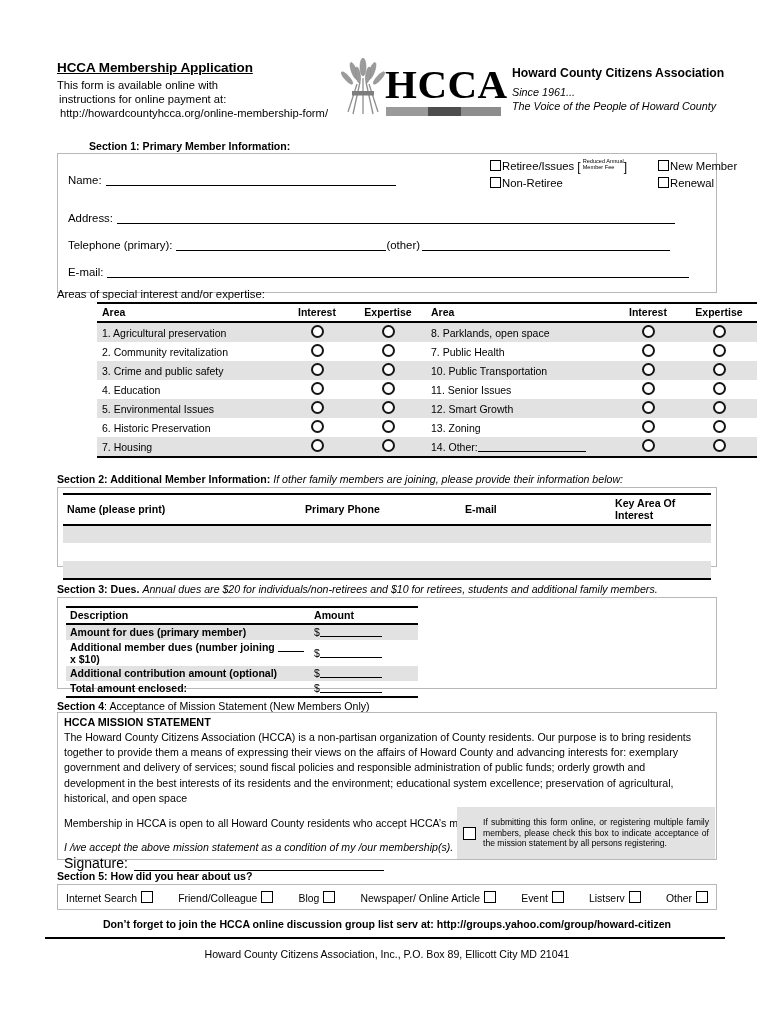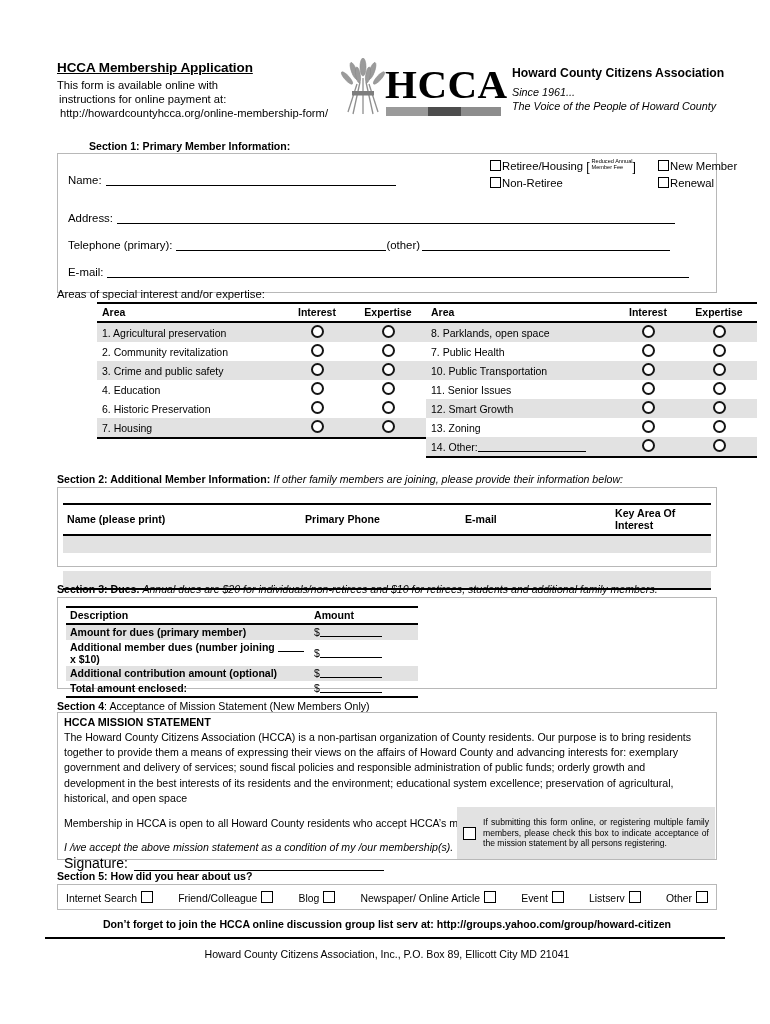--- a/index.html
+++ b/index.html
@@ -100,21 +100,21 @@
   table.areas tr.shade td { background:#e2e2e2; }
   table.areas tr.last td { border-bottom:2px solid #000; }
   .other-line { display:inline-block; border-bottom:1px solid #000; width:108px; height:10px; vertical-align:-1px; }
   #areas-outer { position:absolute; left:57px; top:302px; width:660px; height:152px;margin-left:40px; }
   .areas-col-l { position:absolute; left:0; top:0; }
   .areas-col-r { position:absolute; left:329px; top:0; }
 
   
   #sec2-label { position:absolute; left:57px; top:473px; }
   #sec2-box { position:absolute; left:57px; top:487px; width:660px; height:80px; }
-  table.members { border-collapse:collapse; width:648px; margin:15px auto 0; table-layout:fixed; font-size:10.5px; }
+  table.members { border-collapse:collapse; width:648px; margin:5px auto 0; table-layout:fixed; font-size:10.5px; }
   table.members th {
     text-align:left; font-weight:bold; font-size:10.6px; padding:2px 0 3px 4px;
     border-top:2px solid #000; border-bottom:2px solid #000;
   }
   table.members td { height:18px; border:none; }
   table.members tr.shade td { background:#e2e2e2; }
   table.members tr.lastrow td { border-bottom:2px solid #000; }
 
   
   #sec3-label { position:absolute; left:57px; top:583px; }
@@ -211,21 +211,21 @@
       <div class="org-tag">The Voice of the People of Howard County</div>
     </div>
   </div>
 
   <div class="sec-label" id="sec1-label">Section 1:  Primary Member  Information:</div>
   <div class="box" id="sec1-box">
 
     <div class="opt-grid">
       <div class="opt-col-a">
         <div class="opt-row">
-          <span class="chk"></span><span>Retiree/Housing</span>
+          <span class="chk"></span><span>Retiree/Issues</span>
           <span class="brk">[</span><span class="reduced"><span>Reduced Annual</span><br><span>Member Fee</span></span><span class="brk">]</span>
         </div>
         <div class="opt-row">
           <span class="chk"></span><span>Non-Retiree</span>
         </div>
       </div>
       <div class="opt-col-b">
         <div class="opt-row">
           <span class="chk"></span><span>New Member</span>
         </div>
@@ -277,20 +277,25 @@
             <tr class="shade">
               <td>3. Crime and public safety</td>
               <td class="c"><span class="circle"></span></td>
               <td class="c"><span class="circle"></span></td>
             </tr>
             <tr>
               <td>4. Education</td>
               <td class="c"><span class="circle"></span></td>
               <td class="c"><span class="circle"></span></td>
             </tr>
+            <tr class="shade">
+              <td>5. Environmental Issues</td>
+              <td class="c"><span class="circle"></span></td>
+              <td class="c"><span class="circle"></span></td>
+            </tr>
             <tr>
               <td>6. Historic Preservation</td>
               <td class="c"><span class="circle"></span></td>
               <td class="c"><span class="circle"></span></td>
             </tr>
             <tr class="shade last">
               <td>7. Housing</td>
               <td class="c"><span class="circle"></span></td>
               <td class="c"><span class="circle"></span></td>
             </tr>

